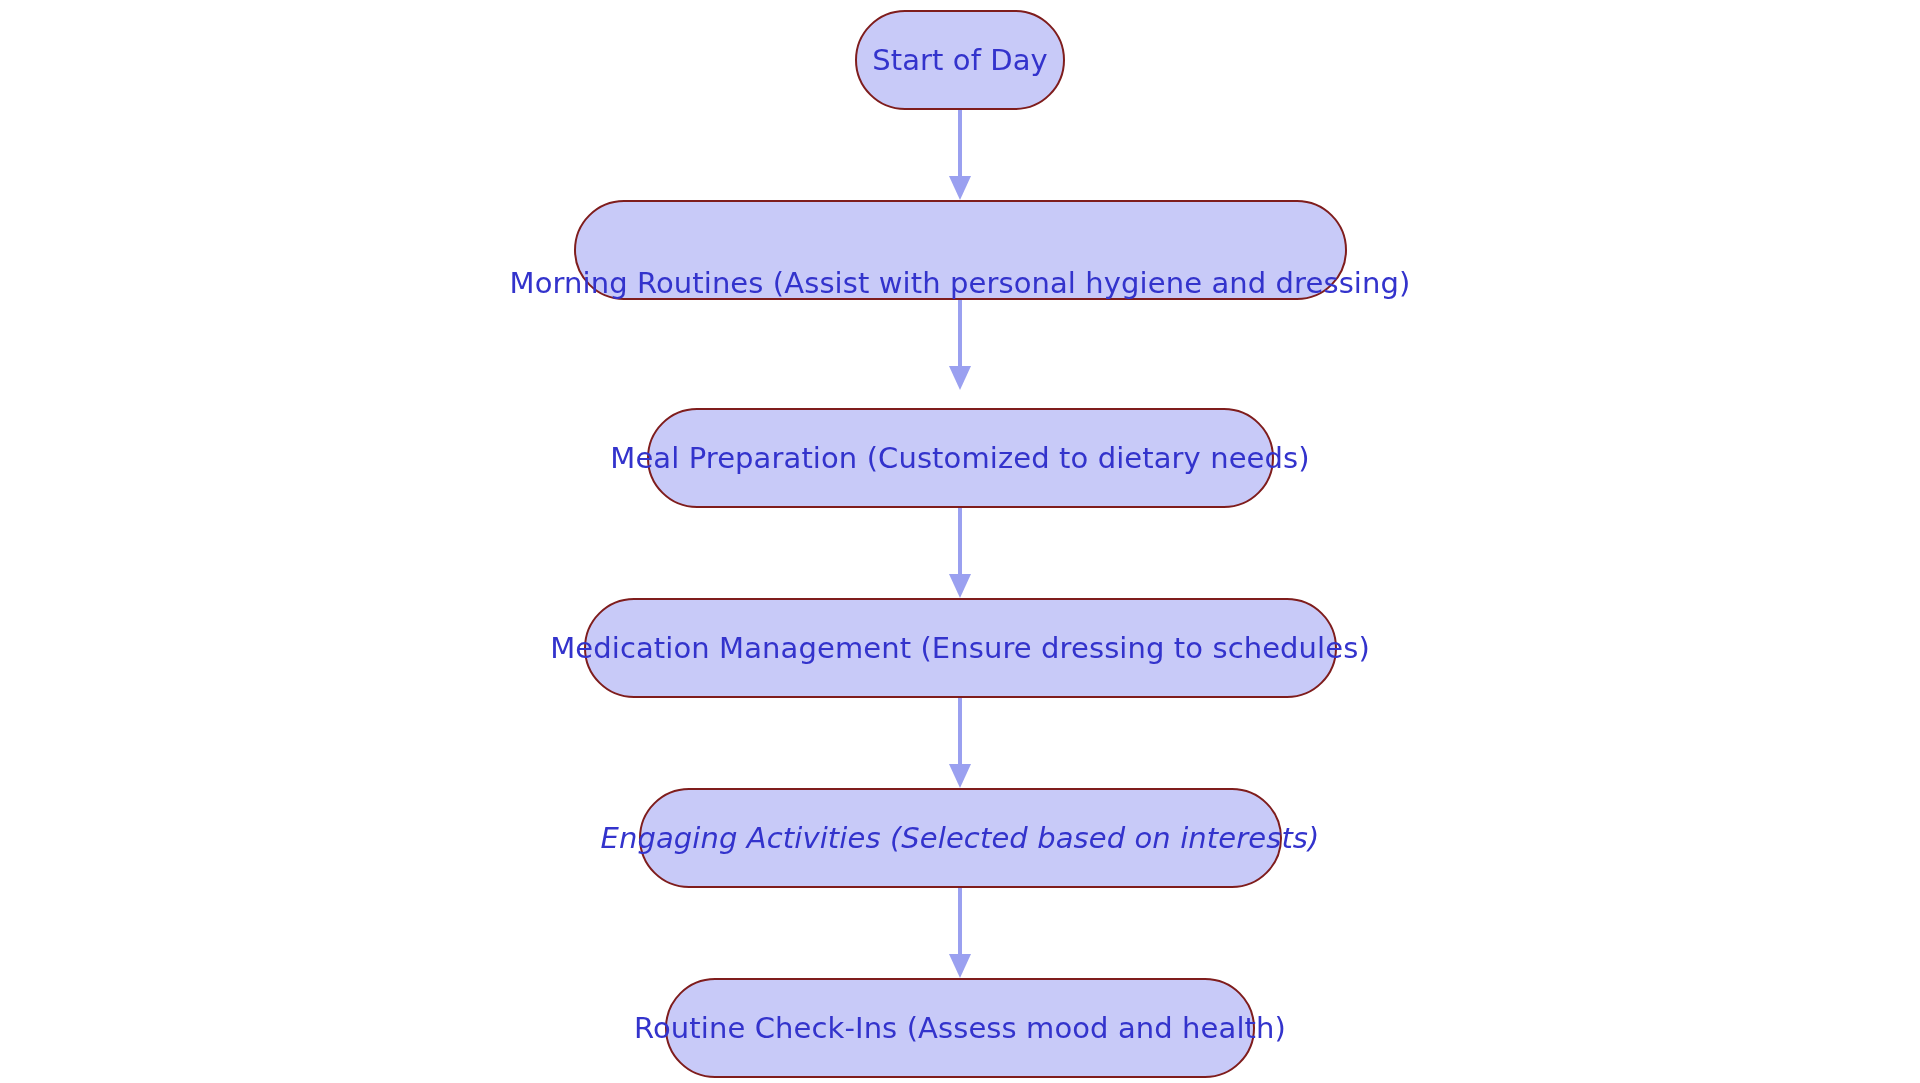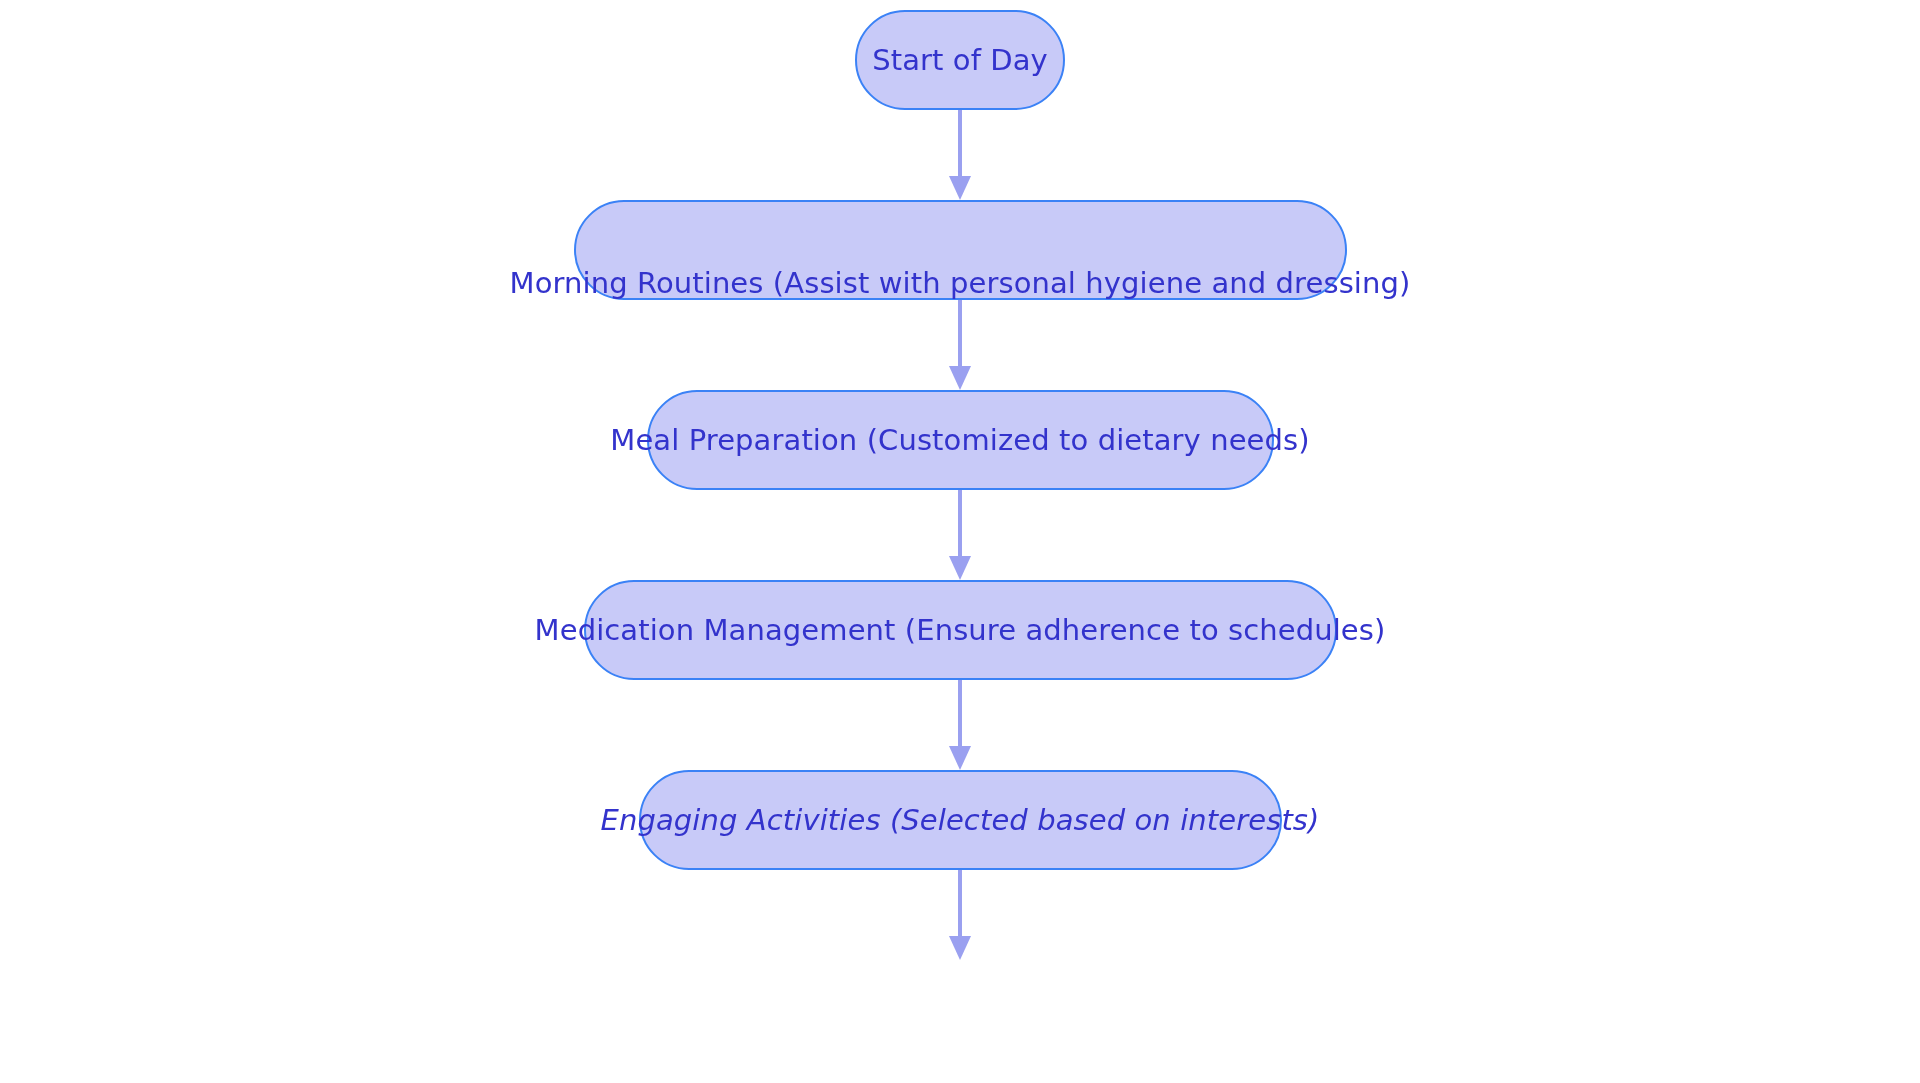--- a/index.html
+++ b/index.html
@@ -23,21 +23,21 @@
     align-items: center;
     justify-content: flex-start;
     box-sizing: border-box;
     padding-top: 10px;
   }
 
   .node {
     box-sizing: border-box;
     height: 100px;
     background: #c8caf8;
-    border: 2px solid #3b82f6;
+    border: 2px solid #7f1d1d;
     border-radius: 50px;
     display: flex;
     align-items: center;
     justify-content: center;
     padding: 0 42px;
     flex: 0 0 auto;
   }
 
   .node-label {
     color: #3333cc;
@@ -92,41 +92,44 @@
 
   <div class="node" style="width: 773px; align-items: flex-end;">
     <span class="node-label">Morning Routines (Assist with personal hygiene and dressing)</span>
   </div>
 
   <div class="connector">
     <div class="stem"></div>
     <div class="head"></div>
   </div>
 
-  <div class="node" style="width: 627px;">
+  <div class="node" style="width: 627px; margin-top: 18px;">
     <span class="node-label">Meal Preparation (Customized to dietary needs)</span>
   </div>
 
   <div class="connector">
     <div class="stem"></div>
     <div class="head"></div>
   </div>
 
   <div class="node" style="width: 753px;">
-    <span class="node-label">Medication Management (Ensure adherence to schedules)</span>
+    <span class="node-label">Medication Management (Ensure dressing to schedules)</span>
   </div>
 
   <div class="connector">
     <div class="stem"></div>
     <div class="head"></div>
   </div>
 
   <div class="node" style="width: 643px; font-style: italic;">
     <span class="node-label">Engaging Activities (Selected based on interests)</span>
   </div>
 
   <div class="connector">
     <div class="stem"></div>
     <div class="head"></div>
   </div>
 
+  <div class="node" style="width: 590px;">
+    <span class="node-label">Routine Check-Ins (Assess mood and health)</span>
+  </div>
 
 </div>
 
 </body></html>

